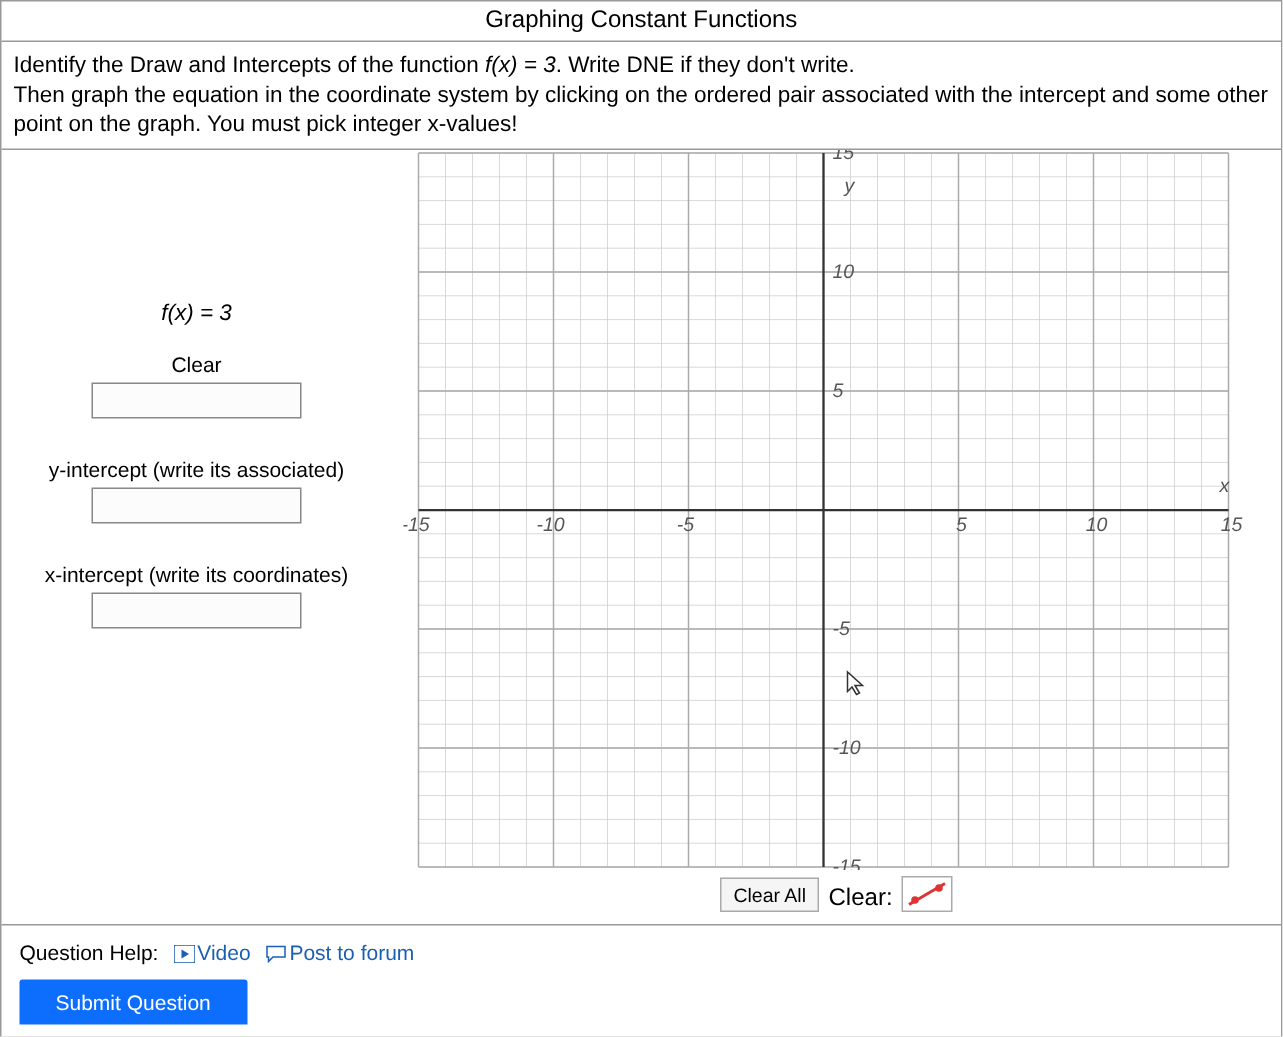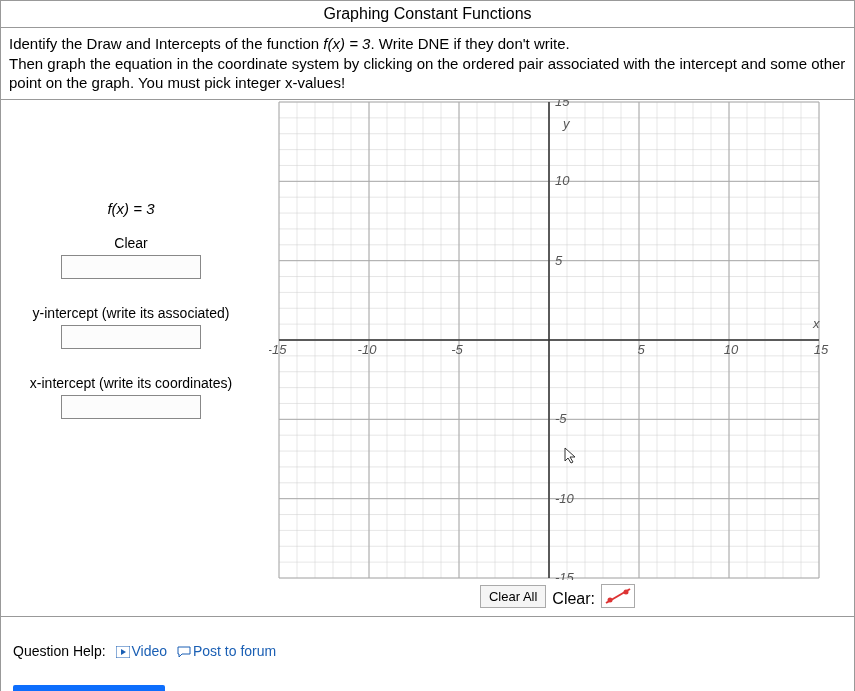--- a/index.html
+++ b/index.html
@@ -11,21 +11,21 @@
 .left-panel { width: 260px; padding: 20px 10px; display: flex; flex-direction: column; align-items: center; gap: 8px; }
 .func-label { font-style: italic; font-size: 15px; margin-top: 80px; margin-bottom: 10px; }
 .field-group { margin-bottom: 18px; text-align: center; }
 .field-label { font-size: 14px; margin-bottom: 4px; }
 .field-input { width: 140px; height: 24px; border: 1px solid #888; background: #fcfcfc; padding: 2px 4px; font-size: 13px; }
 .graph-panel { flex: 1; padding: 0 8px 8px 8px; position: relative; }
 .graph-svg { display: block; }
 .controls { display: flex; justify-content: center; align-items: flex-end; gap: 6px; margin-top: 4px; }
 .ctrl-btn { border: 1px solid #aaa; background: #f5f5f5; padding: 3px 8px; font-size: 13px; cursor: pointer; }
 .draw-swatch { width: 34px; height: 24px; border: 1px solid #aaa; background: #fff; display: inline-flex; align-items: center; justify-content: center; cursor: pointer; }
-.help-row { padding: 26px 12px; font-size: 14px; }
+.help-row { padding: 10px 12px; font-size: 14px; }
 .help-link { color: #1a5fb4; cursor: pointer; margin-left: 6px; }
 .help-icon { display: inline-block; vertical-align: middle; margin-right: 2px; }
 .submit-btn { background: #0d6efd; color: #fff; border: none; padding: 7px 24px; font-size: 14px; margin: 0 12px 8px 12px; cursor: pointer; border-radius: 2px 2px 0 0; }
 .cursor-arrow { position: absolute; pointer-events: none; }
 </style>
 </head>
 <body>
 
 <div class="container">
   <div class="title-row">Graphing Constant Functions</div>

